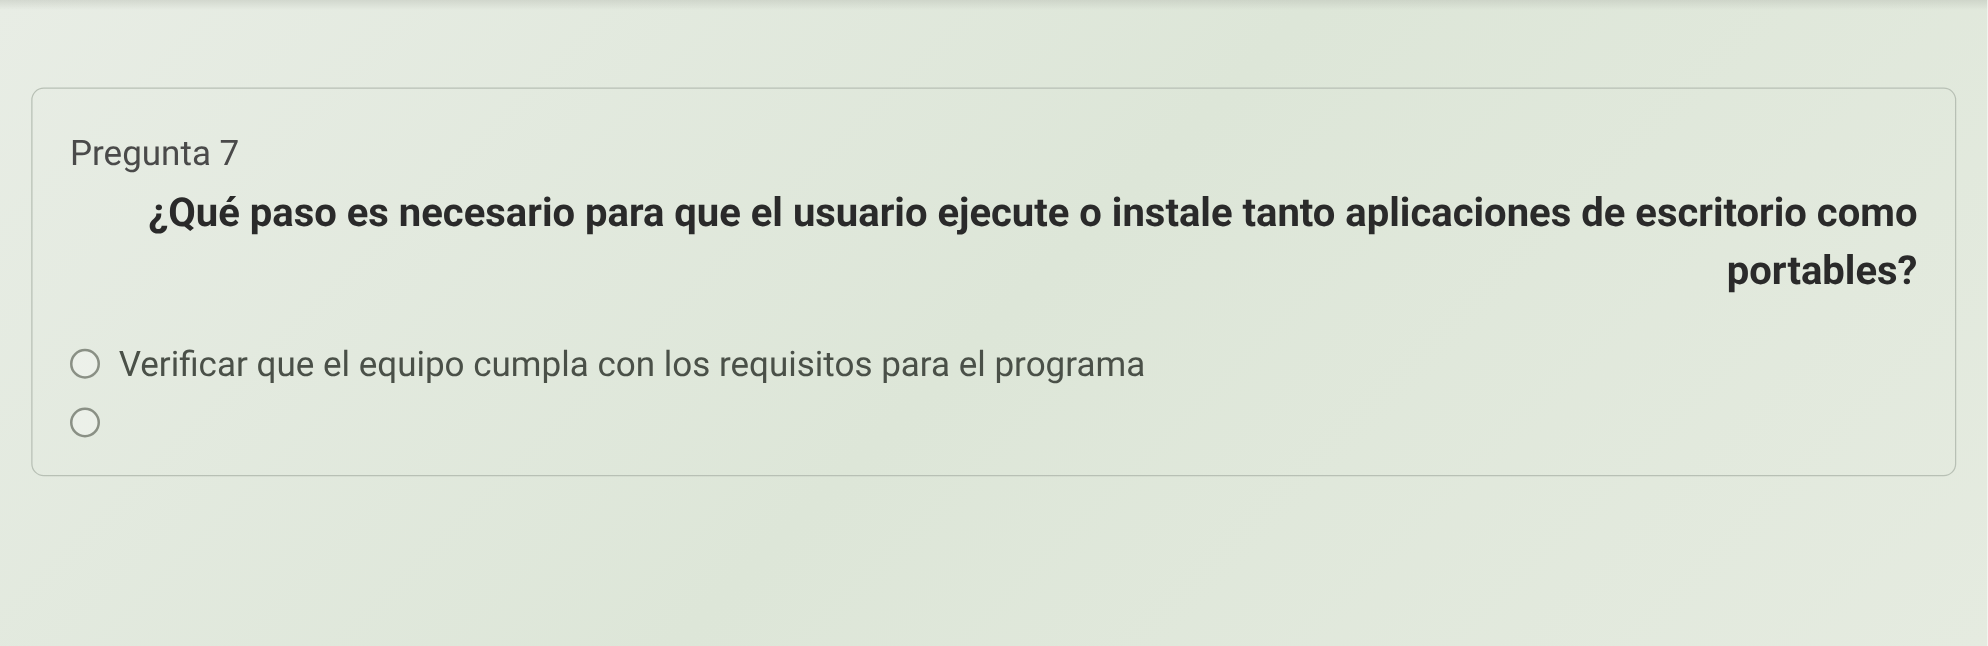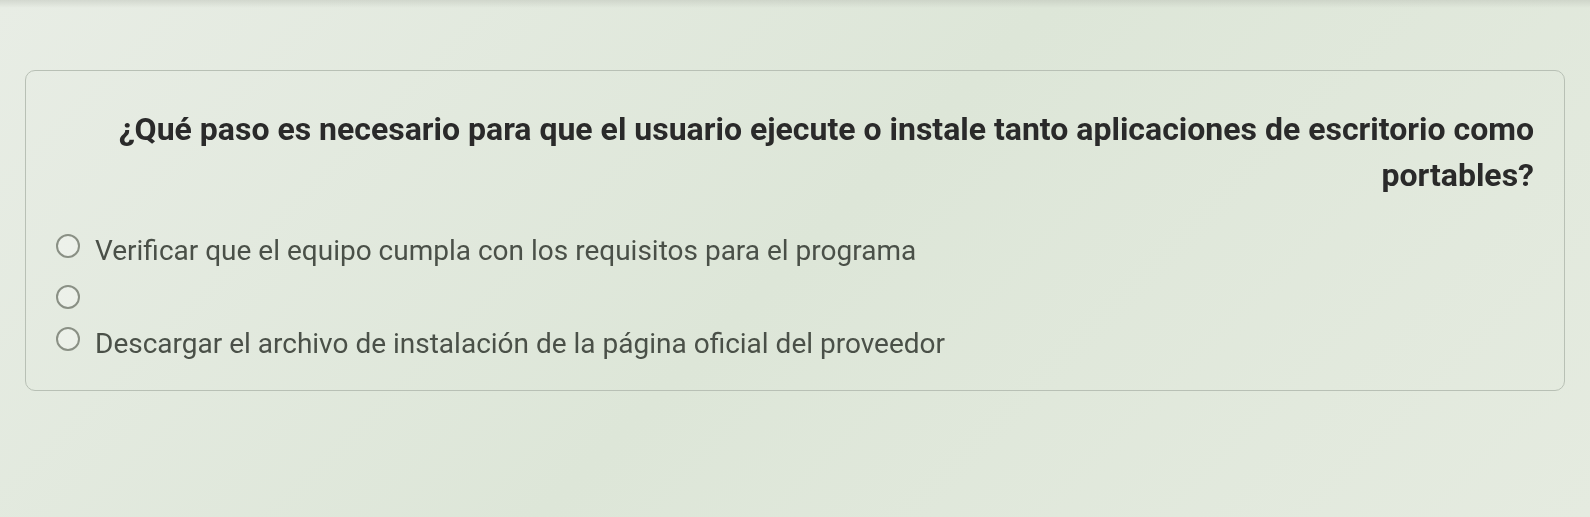--- a/index.html
+++ b/index.html
@@ -45,21 +45,21 @@
       margin-bottom: 35px;
       text-align: right;
     }
     .options {
       display: flex;
       flex-direction: column;
       gap: 18px;
     }
     .option {
       display: flex;
-      align-items: flex-start;
+      align-items: center;
       gap: 15px;
       cursor: pointer;
     }
     .radio-circle {
       width: 24px;
       height: 24px;
       border: 2px solid #8a9085;
       border-radius: 50%;
       flex-shrink: 0;
       background: rgba(255,255,255,0.3);
@@ -67,27 +67,24 @@
     .option-text {
       font-size: 28px;
       color: #4a5048;
       font-weight: 400;
     }
   </style>
 </head>
 <body>
 
 <div class="question-card">
+  <div class="question-number">Pregunta 7</div>
   <div class="question-text">¿Qué paso es necesario para que el usuario ejecute o instale tanto aplicaciones de escritorio como portables?</div>
   <div class="options">
     <label class="option">
       <span class="radio-circle"></span>
       <span class="option-text">Verificar que el equipo cumpla con los requisitos para el programa</span>
     </label>
     <label class="option">
       <span class="radio-circle"></span>
     </label>
-    <label class="option">
-      <span class="radio-circle"></span>
-      <span class="option-text">Descargar el archivo de instalación de la página oficial del proveedor</span>
-    </label>
   </div>
 </div>
 
 </body></html>

